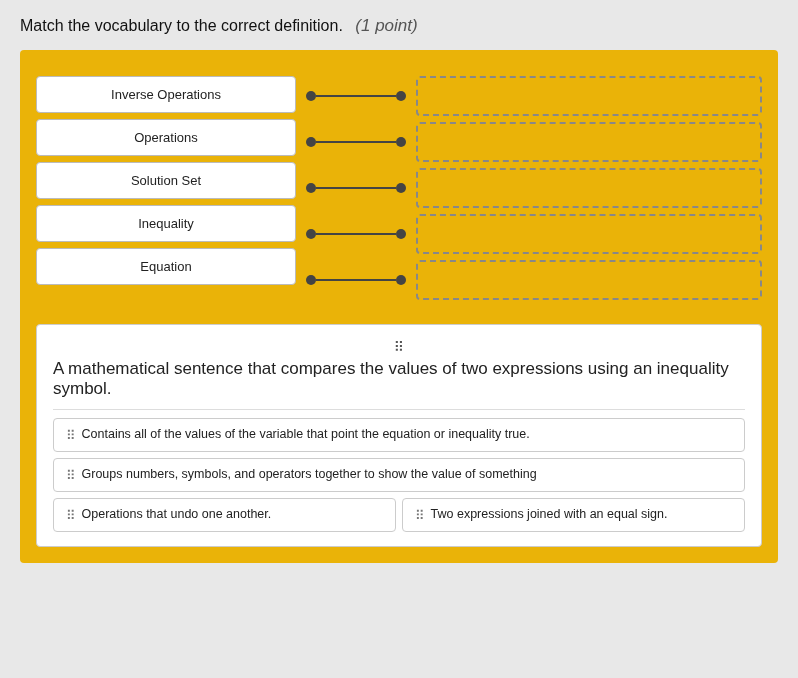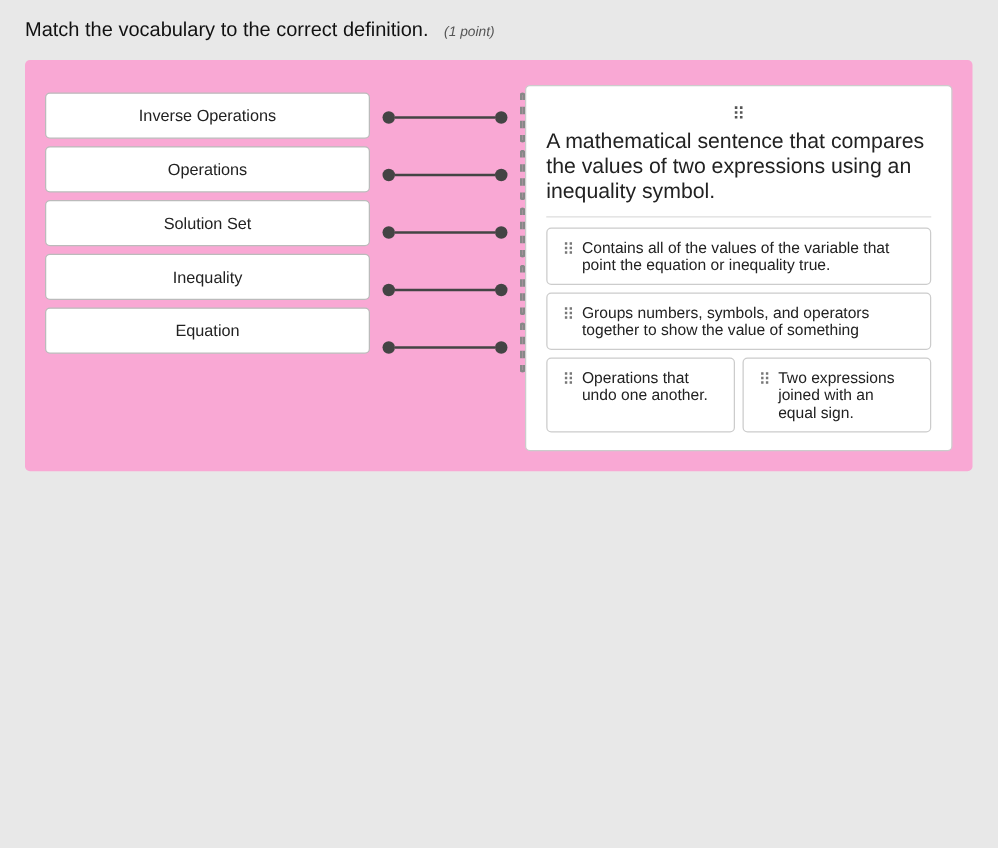--- a/index.html
+++ b/index.html
@@ -15,31 +15,31 @@
     }
 
     .page-title {
       font-size: 16px;
       margin-bottom: 14px;
       color: #111;
     }
 
     .page-title .points {
       font-style: italic;
-      font-size: 11px;
+      font-size: 17px;
       color: #555;
       margin-left: 8px;
     }
 
     .main-container {
-      background: #f9a8d4;
+      background: #eab308;
       border-radius: 4px;
       padding: 16px;
       display: flex;
-      flex-direction: row;
+      flex-direction: column;
       gap: 0;
     }
 
     .matching-area {
       display: flex;
       flex-direction: row;
       gap: 0;
       align-items: stretch;
       margin-bottom: 10px;
     }

